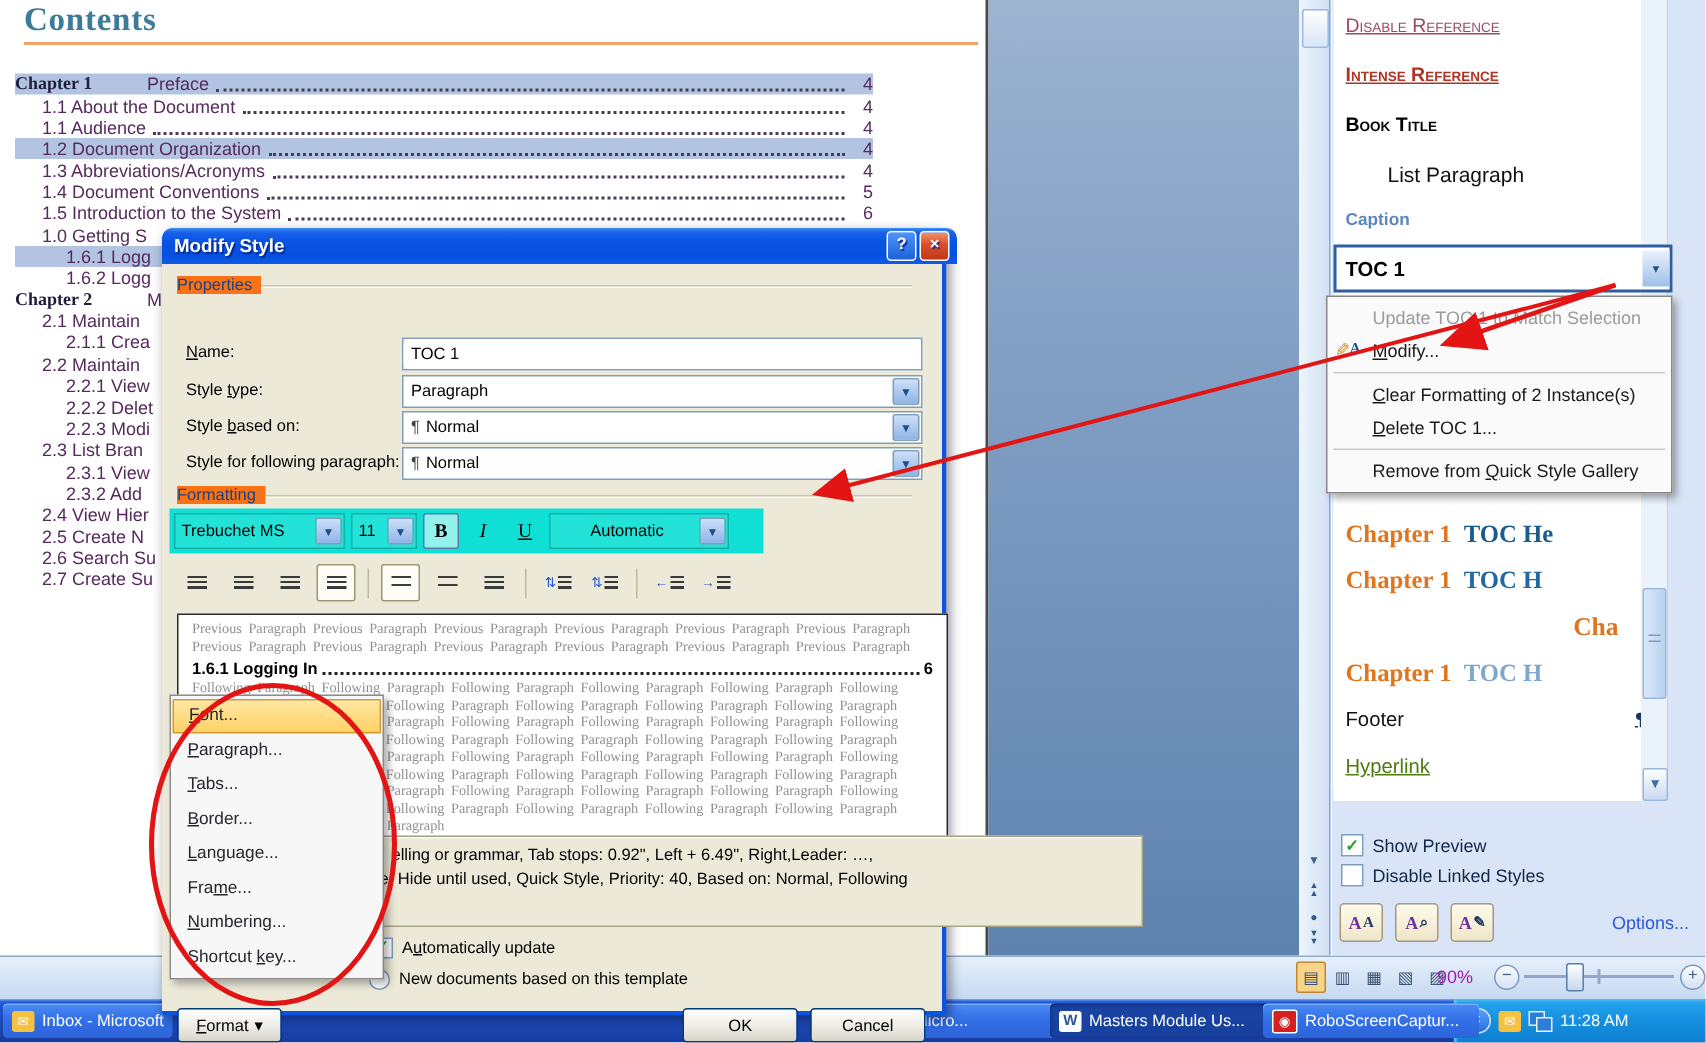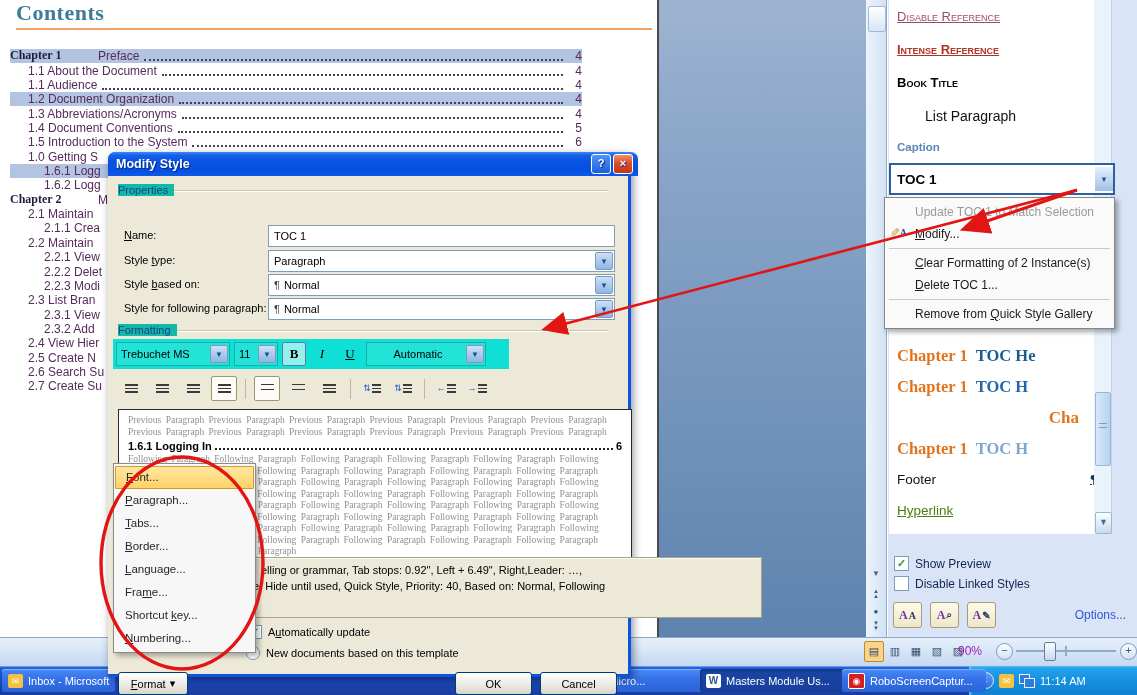--- a/index.html
+++ b/index.html
@@ -134,21 +134,21 @@
   .titlebar{position:absolute;left:-3px;top:0;width:517px;height:24px;border-radius:7px 7px 0 0;padding:0 5px 0 8px;
             background:linear-gradient(180deg,#3b8bf4 0%,#1560e8 14%,#0a52e2 40%,#0650e0 75%,#0e5ae8 100%);
             display:flex;align-items:center;color:#fff;font-weight:bold;font-size:12.5px;
             text-shadow:1px 1px 1px #00258c}
   .titlebar .sp{flex:1}
   .tbtn{width:18px;height:18px;border:1px solid #fff;border-radius:3px;margin-left:2px;color:#fff;
         font-size:11px;font-weight:bold;line-height:16px;text-align:center}
   .tbtn.help{background:linear-gradient(#4e94f8,#1e62d8)}
   .tbtn.close{background:linear-gradient(#f0926c,#dd4d28 45%,#c03818)}
   .dbody{position:absolute;left:-3px;top:24px;width:517px;height:498px;background:#ece9d8;font-size:11px;color:#000}
-  .glabel{position:absolute;left:10px;color:#15428b;font-size:11px;background:#14b8a6;padding-right:6px;z-index:2}
+  .glabel{position:absolute;left:10px;color:#15428b;font-size:11px;background:#f97316;padding-right:6px;z-index:2}
   .gline{position:absolute;height:1px;background:#c9c5ab;box-shadow:0 1px 0 #fff}
   .frow-label{position:absolute;left:16px;font-size:11px}
   .field{position:absolute;left:160px;width:345px;height:20px;background:#fff;border:1px solid #7f9db9;
          display:flex;align-items:center;font-size:11px}
   .field .txt{flex:1;padding-left:5px;display:flex;align-items:center;gap:4px}
   .field input{flex:1;border:none;outline:none;font-size:11px;font-family:"Liberation Sans",sans-serif;padding-left:5px;background:#fff;color:#000}
   .carrow{width:16px;height:16px;margin:1px;background:linear-gradient(#cde0f8,#8fb4e6);border:1px solid #7f9db9;
           border-radius:2px;color:#1c4e8c;font-size:8px;display:flex;align-items:center;justify-content:center}
   .pilc{color:#444;font-size:11px}
 
@@ -438,21 +438,21 @@
 
 <div class="abs taskbar">
 
   <div class="tray">
     <span class="chev">‹</span>
     <span class="tray-ic ic-outlook">✉</span>
     <span class="ic-net">
         <i></i>
         <i></i>
       </span>
-    <span>11:14 AM</span>
+    <span>11:28 AM</span>
   </div>
 <div class="tbitem t1" style="left: 2px; width: 101px;">
       <span class="tb-ic ic-outlook">✉</span>
       <span>Inbox - Microsoft</span>
     </div>
     <div class="tbitem t2" style="left: 563px; width: 132px;">
 
       <span>ment2 - Micro...</span>
     </div>
     <div class="tbitem t3 active" style="left: 700px; width: 138px;">
@@ -616,24 +616,24 @@
     <div class="fm-item">
       <span><u>B</u>order...</span>
     </div>
     <div class="fm-item">
       <span><u>L</u>anguage...</span>
     </div>
     <div class="fm-item">
       <span>Fra<u>m</u>e...</span>
     </div>
     <div class="fm-item">
+      <span><u>N</u>umbering...</span>
+    </div>
+    <div class="fm-item">
       <span>Shortcut <u>k</u>ey...</span>
-    </div>
-    <div class="fm-item">
-      <span><u>N</u>umbering...</span>
     </div>
   </div>
 
 <svg class="abs overlay" viewBox="0 0 1137 695">
   <defs>
     <marker id="arr" markerWidth="11" markerHeight="10" refX="8.5" refY="4.5" orient="auto">
       <path d="M0,0 L10,4.5 L0,9 z" fill="#e21414"></path>
     </marker>
   </defs>
   <line x1="1077" y1="190" x2="964" y2="229" stroke="#e21414" stroke-width="3" marker-end="url(#arr)"></line>

